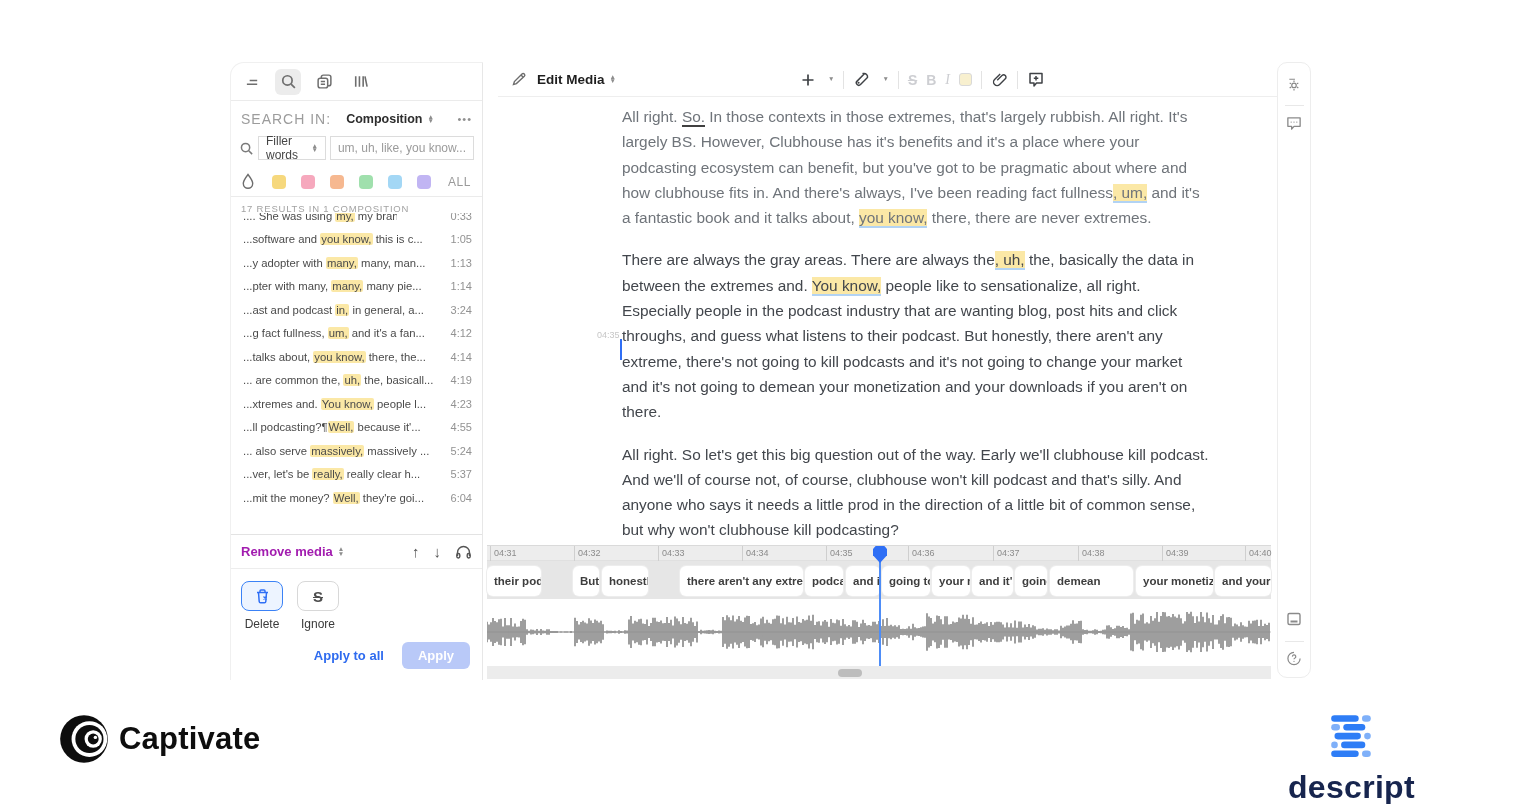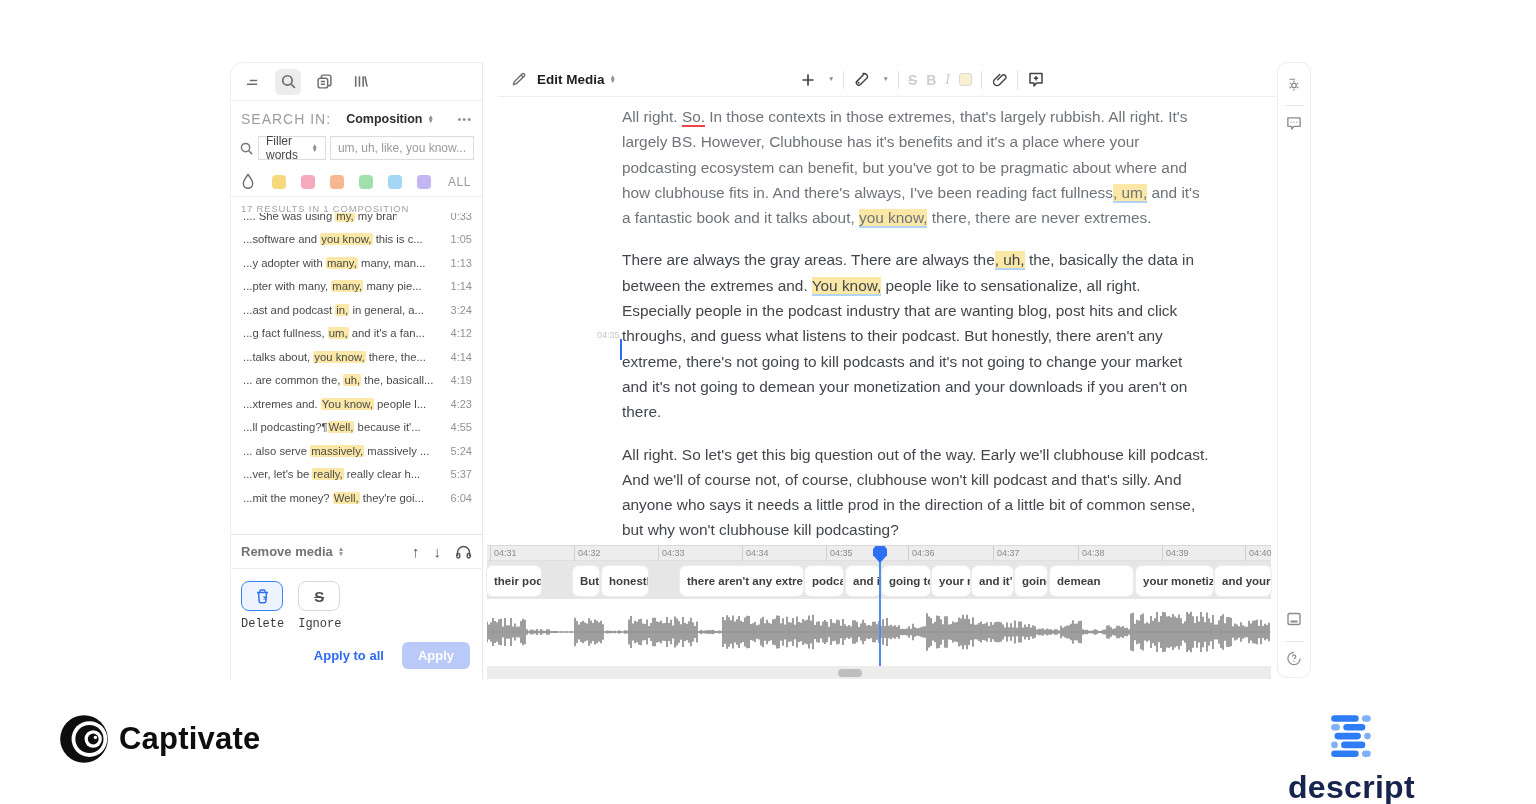--- a/index.html
+++ b/index.html
@@ -32,26 +32,26 @@
     color:#a3a3a3; }
   #results-list { position:absolute; left:0; top:150px; width:251px; height:322px; overflow:hidden; }
   .res-row { position:relative; height:23.5px; display:flex; align-items:center; padding:0 10px 0 12px;
     font-size:11.3px; color:#4a4a4a; white-space:nowrap; }
   .res-text { overflow:hidden; flex:1; }
   .res-time { color:#929292; font-size:11px; margin-left:6px; }
   .res-hl { background:#fbe8a6; border-radius:2px; padding:0 1px; }
   #action-bar { position:absolute; left:0; top:471px; width:251px; height:147px;
     border-top:1px solid #e3e3e3; background:#fff; }
   .ab-head { display:flex; align-items:center; height:34px; padding:0 10px; border-bottom:1px solid #ededed; }
-  .ab-title { font-size:13px; font-weight:bold; color:#737373; }
+  .ab-title { font-size:13px; font-weight:bold; color:#a21caf; }
   .ab-right { margin-left:auto; display:flex; align-items:center; gap:14px; color:#555; }
   .mode-btn { width:42px; height:30px; border-radius:8px; display:flex; align-items:center;
     justify-content:center; background:#fff; border:1px solid #d8d8d8; }
   .mode-btn.sel { border:1.5px solid #3b82f6; background:#edf4ff; }
-  .mode-label { font-size:12px; color:#3a3a3a; text-align:center; margin-top:6px;font-family:Liberation Mono, monospace; }
+  .mode-label { font-size:12px; color:#3a3a3a; text-align:center; margin-top:6px; }
   .apply-row { position:absolute; right:12px; bottom:12px; display:flex; align-items:center; gap:18px; }
   .apply-all { font-size:13px; font-weight:bold; color:#2e6bef; }
   .apply-btn { background:#b9c9f8; color:#fff; font-weight:bold; font-size:13px; border:none;
     border-radius:6px; padding:6px 16px; }
 
   .updown { display:inline-flex; flex-direction:column; line-height:4.5px; font-size:6.5px;
     color:#8d8d8d; margin-left:5px; vertical-align:middle; }
   .dots { color:#8f8f8f; font-size:11px; letter-spacing:1px; }
 
   
@@ -62,21 +62,21 @@
   #editor-toolbar { position:absolute; left:313px; top:0; height:35px; display:flex;
     align-items:center; gap:9px; }
   .tb-sep { width:1px; height:18px; background:#e3e3e3; }
   .tb-it { display:flex; align-items:center; color:#3f4246; }
   .tb-dis { color:#cdced2; }
   #transcript { position:absolute; left:135px; top:34px; width:587px; height:509px; overflow:hidden;
     font-size:15.4px; line-height:25.3px; color:#42464c; }
   #transcript p { margin:8px 0 17px 0; }
   #transcript p.dim { color:#6f747a; }
   .hl { background:#fbe8a6; border-bottom:2px solid #b2d3f4; }
-  .ul { border-bottom:2px solid #ef4444;text-align:right; }
+  .ul { border-bottom:2px solid #404040;text-align:right; }
   #caret { left:133px; top:277px; width:2px; height:21px; background:#2f6ff5; }
   #margin-ts { left:110px; top:268px; font-size:9px; color:#c6c6c6; }
 
   
   #timeline { left:487px; top:545px; width:784px; height:133px; border-top:1px solid #dadada; }
   #ruler { position:absolute; left:0; top:0; width:100%; height:15px; background:#ededed;
     border-bottom:1px solid #e0e0e0; }
   .tick { position:absolute; top:0; width:1px; height:15px; background:#cfcfcf; }
   .tick-label { position:absolute; top:1.5px; font-size:9px; color:#8b8b8b; }
   #cliptrack { position:absolute; left:0; top:15px; width:100%; height:38px; background:#e6e6e6; }

